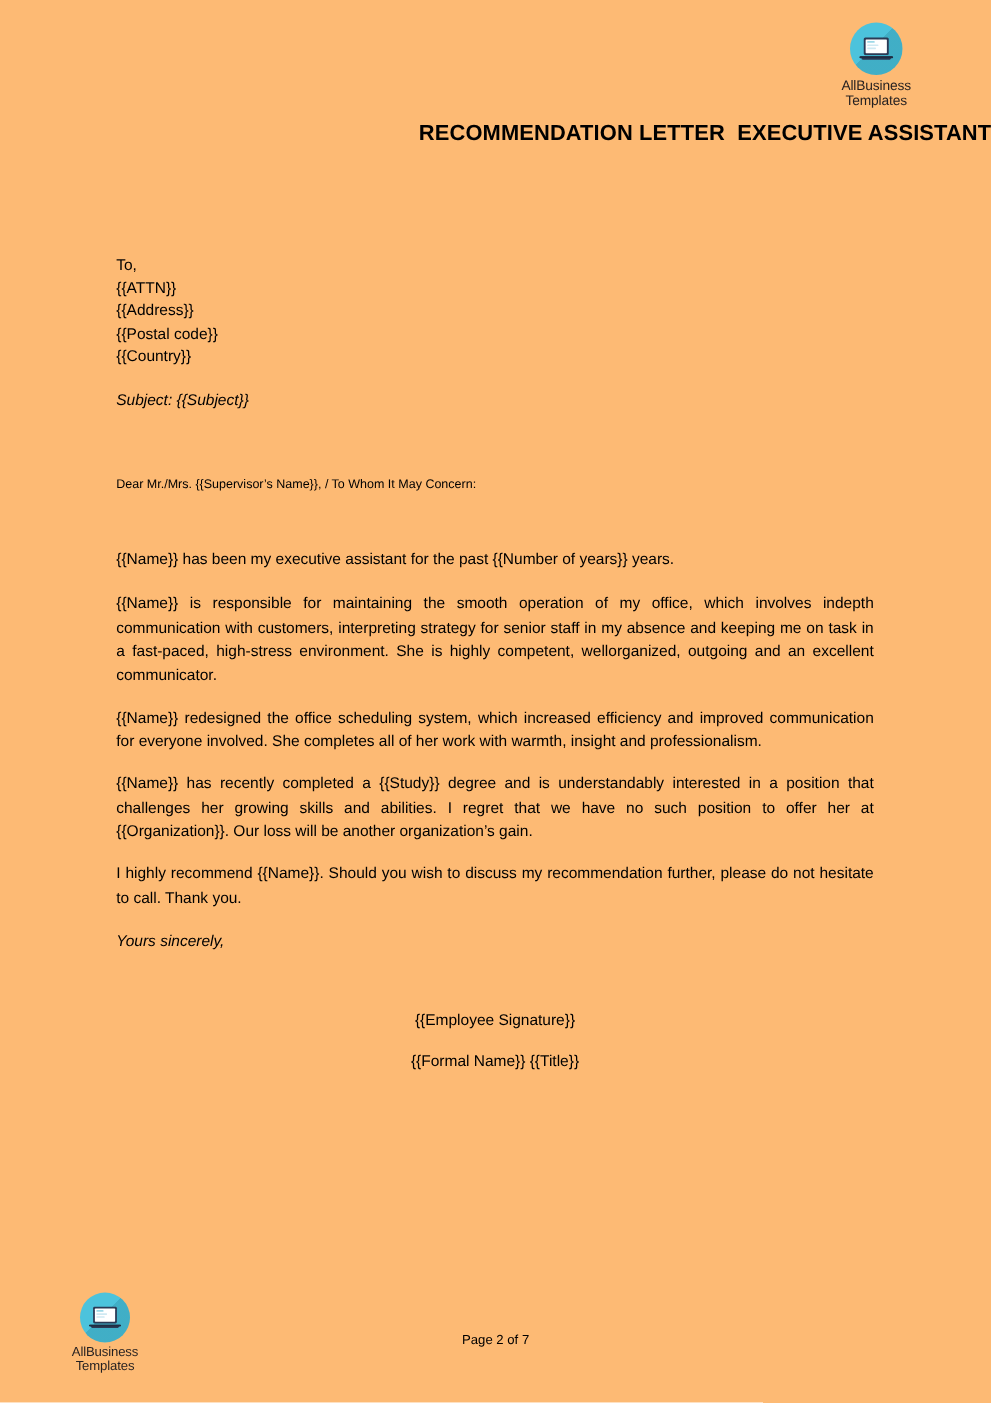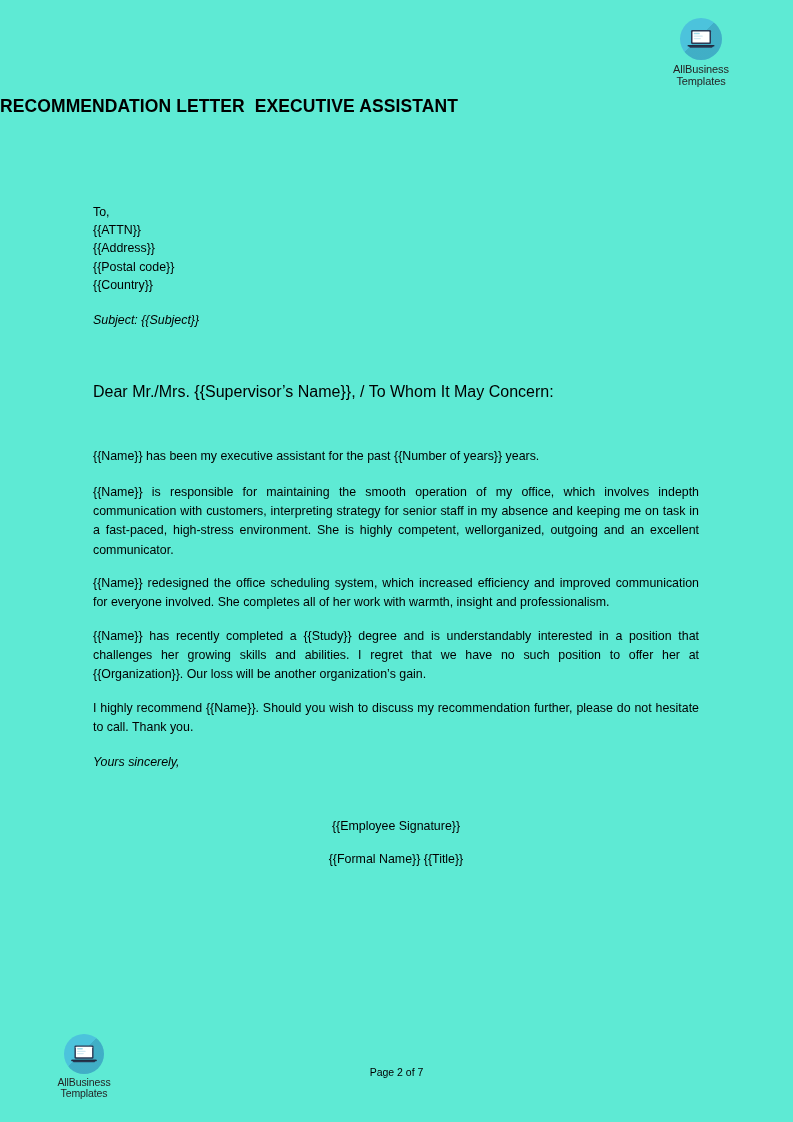--- a/index.html
+++ b/index.html
@@ -8,21 +8,21 @@
     background: #ffffff;
   }
   body {
     font-family: "Liberation Sans", sans-serif;
     color: #000000;
   }
   .page {
     position: relative;
     width: 793px;
     height: 1122px;
-    background: #5eead4;
+    background: #fdba74;
     overflow: hidden;
     box-sizing: border-box;
   }
 
   
   .logo {
     position: absolute;
     text-align: center;
     line-height: 1.12;
     color: #231f20;
@@ -73,21 +73,21 @@
     font-weight: 400;
   }
   .logo-bottom .logo-text { font-size: 10.5px; }
 
   
   .title {
     position: absolute;
     left: 0;
     right: 0;
     top: 96px;
-    text-align: left;
+    text-align: right;
     font-size: 17.5px;
     font-weight: bold;
     letter-spacing: 0.1px;
     white-space: pre;
   }
   .content {
     position: absolute;
     left: 93px;
     top: 131px;
     width: 606px;
@@ -106,21 +106,21 @@
     font-size: 12.4px;
   }
   .subject {
     margin: 17px 0 0 0;
     font-size: 12.4px;
     font-style: italic;
   }
   .block-gap-2 { height: 50px; }
   .salutation {
     margin: 0;
-    font-size: 16px;
+    font-size: 10px;
   }
   .block-gap-3 { height: 42px; }
   .para {
     margin: 0 0 14px 0;
     text-align: justify;
     text-justify: inter-word;
     font-size: 12.4px;
     line-height: 1.56;
   }
   .para.first { margin-bottom: 16px; }

